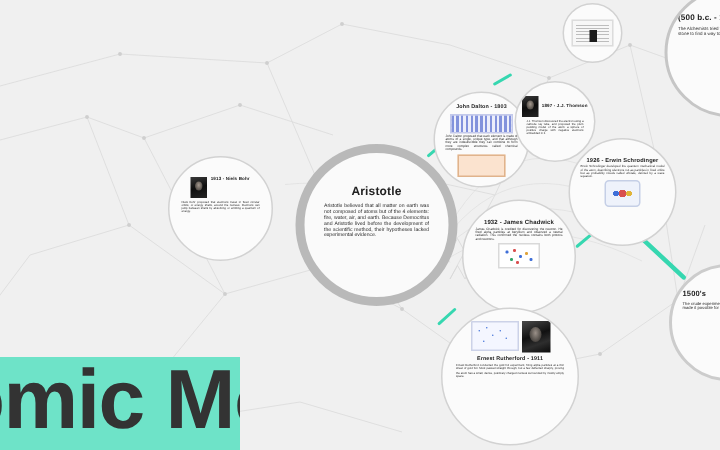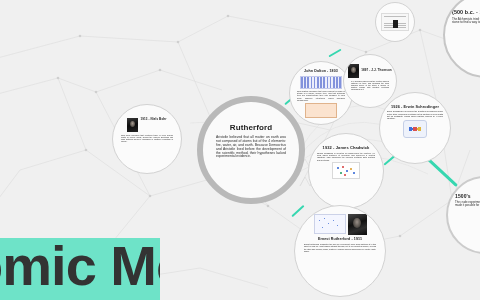--- a/index.html
+++ b/index.html
@@ -229,21 +229,21 @@
   <div class="tealline" style="left:256px;top:192px;width:24px;height:2.4px;transform:rotate(-44deg);"></div>
   <div class="tealline" style="left:405px;top:164px;width:60px;height:2.8px;transform:rotate(43deg);"></div>
   <div class="tealline" style="left:455px;top:62px;width:34px;height:2.4px;transform:rotate(48deg);"></div>
   <div class="tealline" style="left:368px;top:86px;width:22px;height:2.4px;transform:rotate(-38deg);"></div>
   <div class="tealline" style="left:382px;top:158px;width:18px;height:2.2px;transform:rotate(-40deg);"></div>
   <div class="tealline" style="left:146px;top:112px;width:18px;height:2.2px;transform:rotate(40deg);"></div>
   <div class="tealline" style="left:290px;top:210px;width:16px;height:2.2px;transform:rotate(-42deg);"></div>
   <div class="tealline" style="left:328px;top:52px;width:14px;height:2px;transform:rotate(-30deg);"></div>
 
   <div class="node" id="node-aristotle">
-    <div class="n-title">Rutherford</div>
+    <div class="n-title">Aristotle</div>
     <div class="n-body">Aristotle believed that all matter on earth was not composed of atoms but of the 4 elements: fire, water, air, and earth. Because Democritus and Aristotle lived before the development of the scientific method, their hypotheses lacked experimental evidence.</div>
   </div>
 
   <div class="node thin" id="node-dalton">
     <div class="n-title">John Dalton - 1803</div>
     <div class="dalton-grid"></div>
     <div class="n-body">John Dalton proposed that each element is made of atoms of a single, unique type, and that although they are indestructible they can combine to form more complex structures called chemical compounds.</div>
     <div class="dalton-tbl"></div>
   </div>
 

